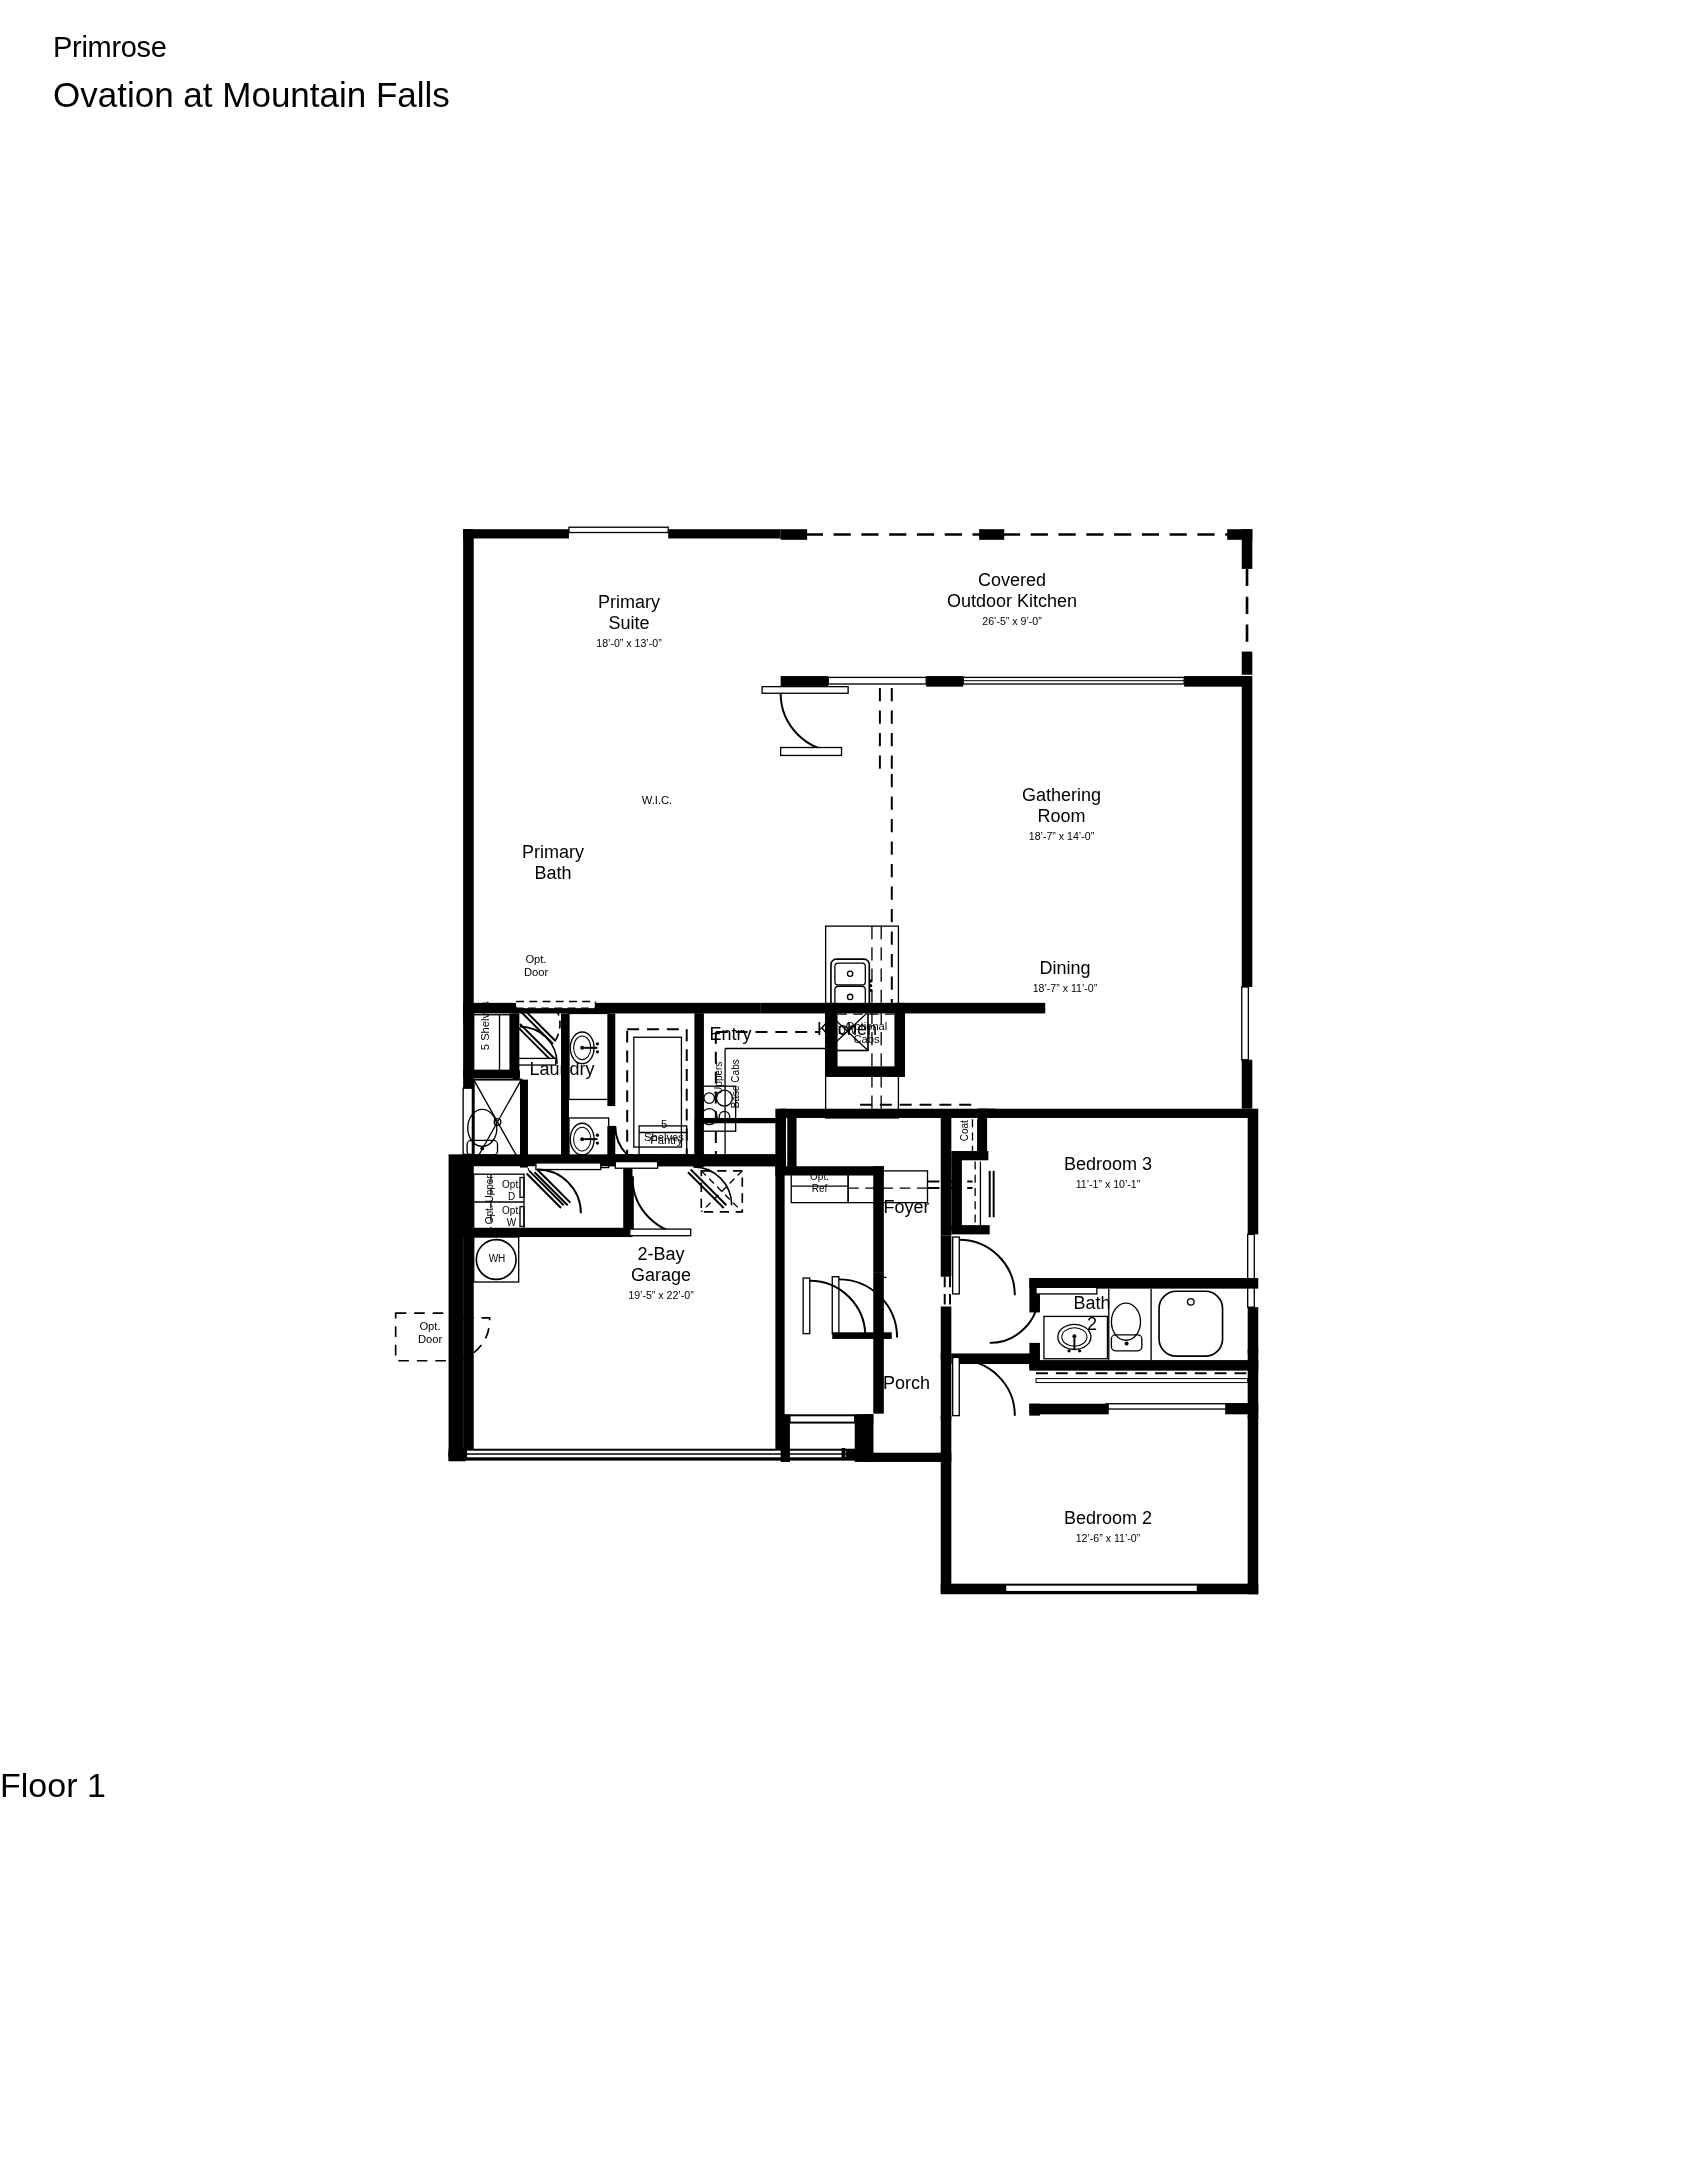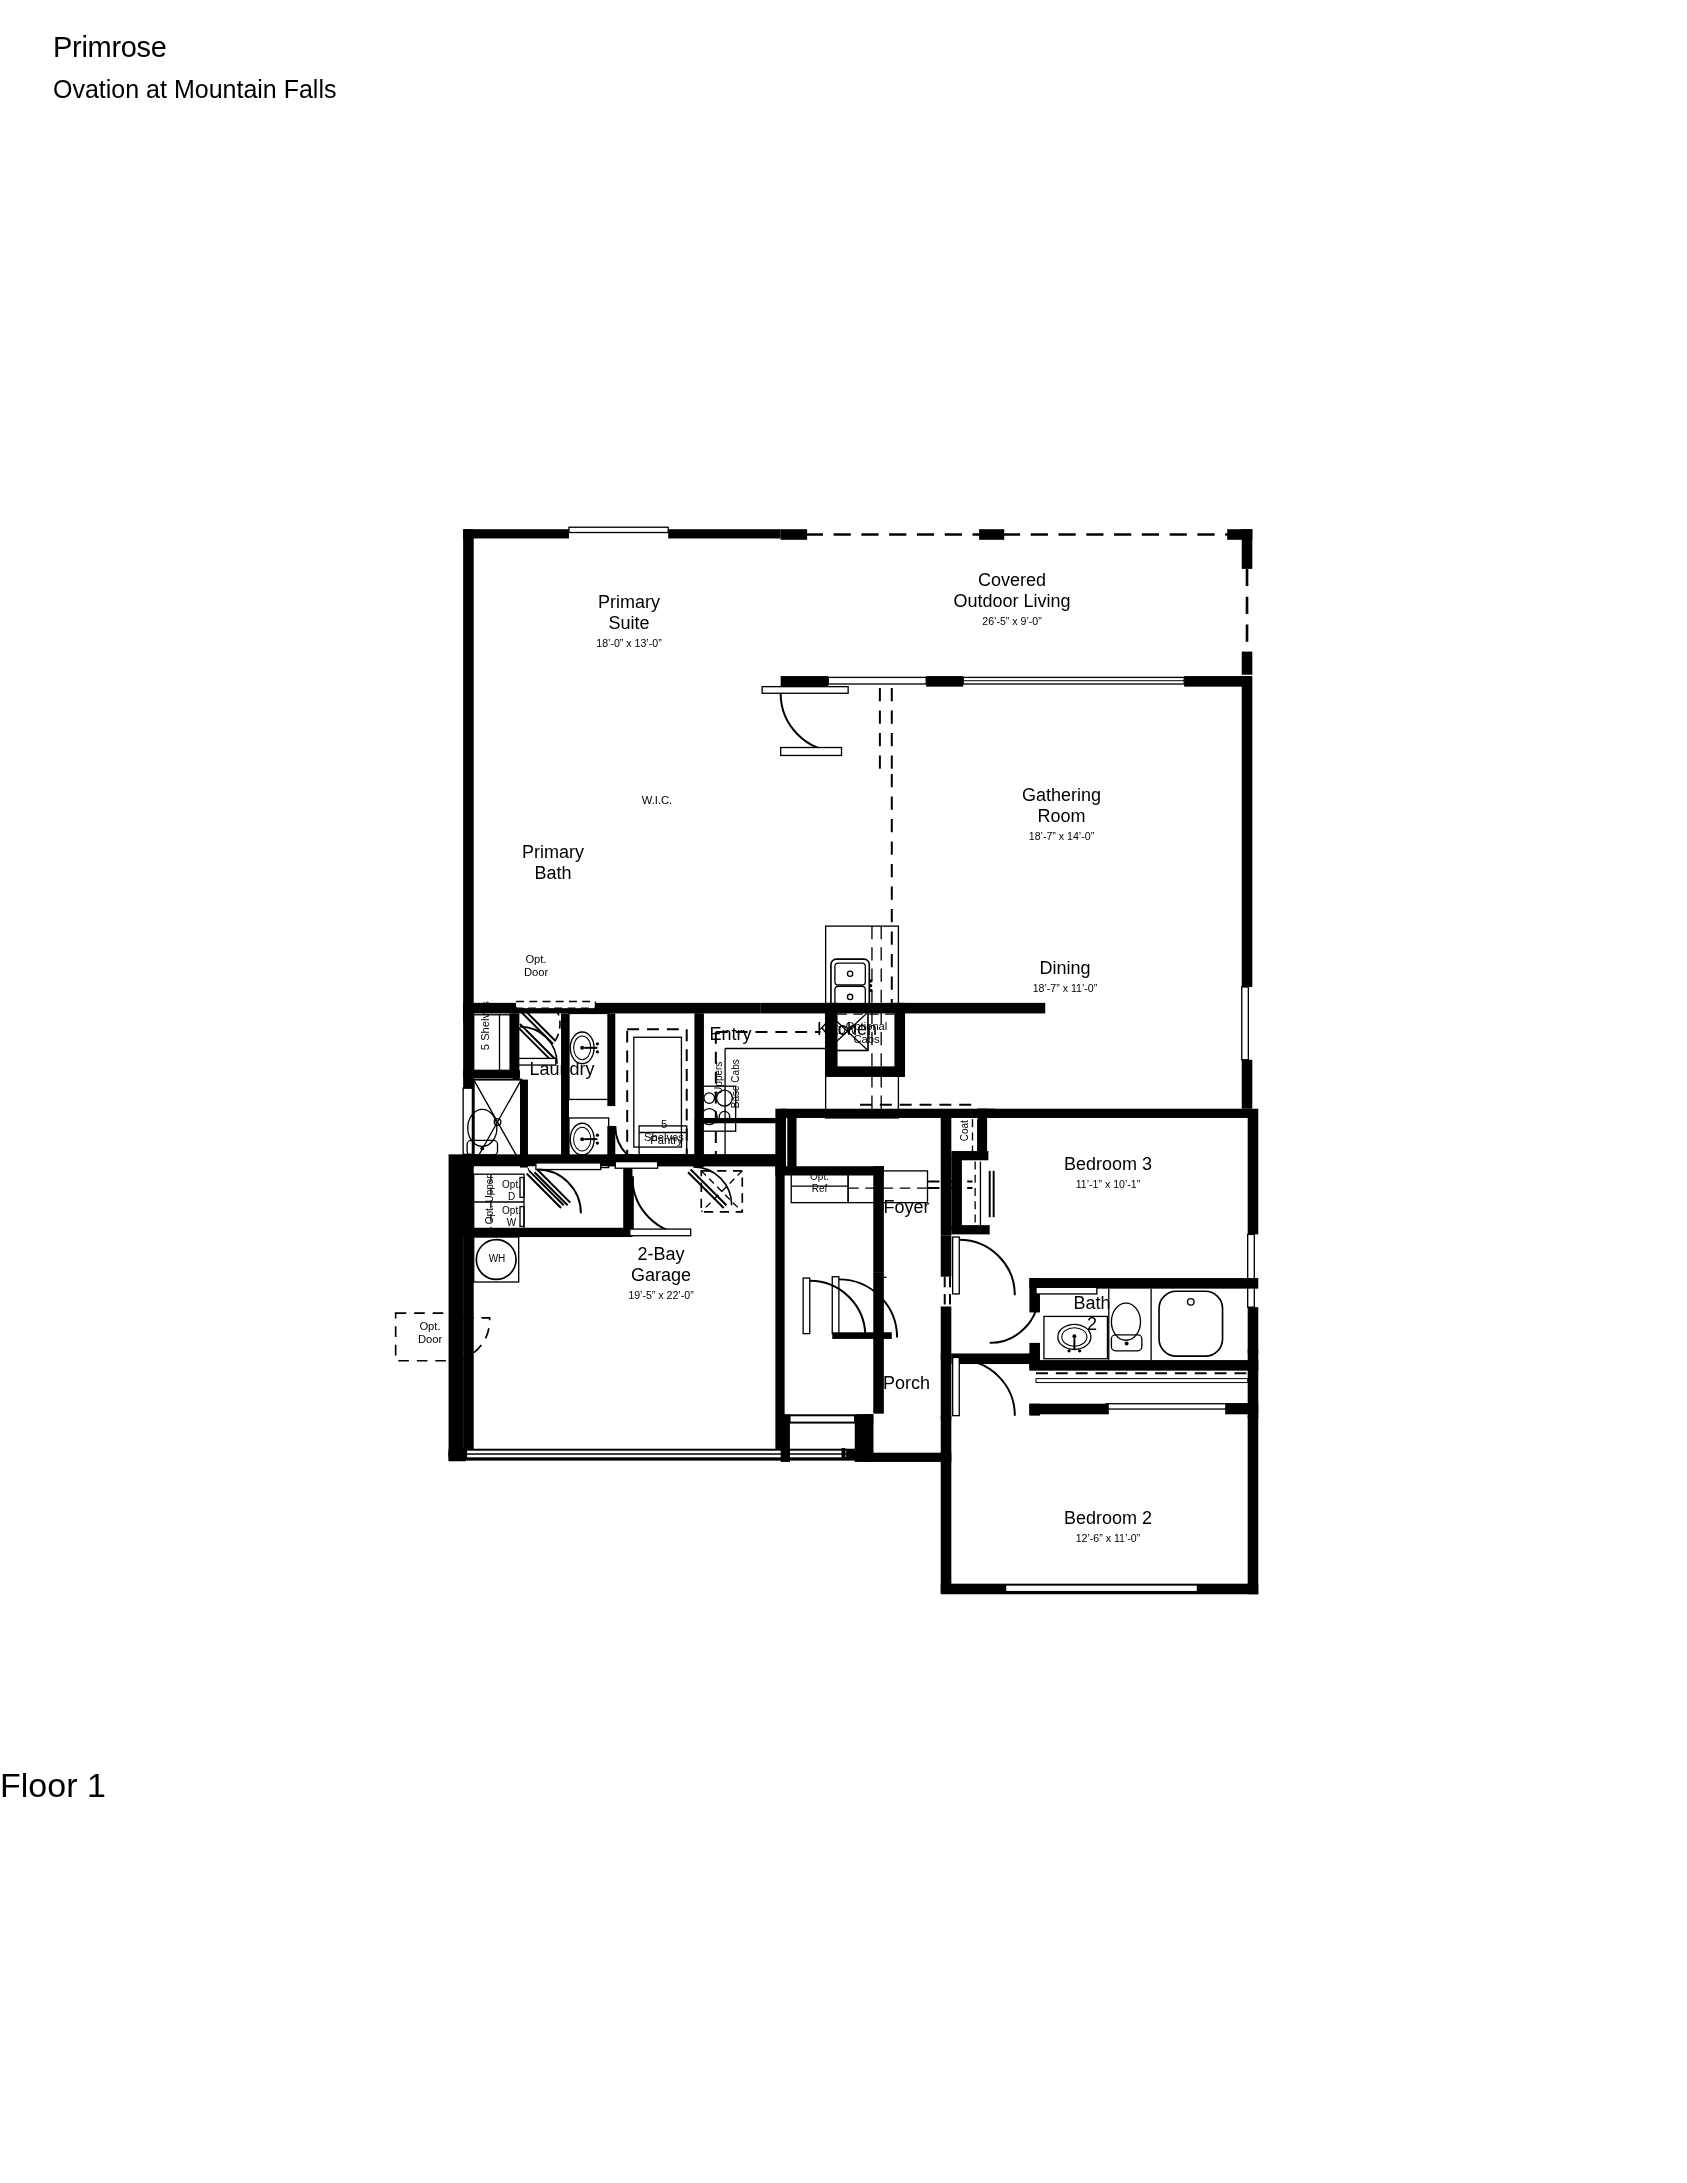--- a/index.html
+++ b/index.html
@@ -1,21 +1,21 @@
 <!DOCTYPE html>
 <html style="font-size:10.6px"><head>
 <meta charset="utf-8">
 <style>
   html,body{margin:0;padding:0;background:#ffffff;}
   body{width:1687px;height:2183px;font-family:"Liberation Sans",sans-serif;color:#000;position:relative;overflow:hidden;}
 
   
   #header{position:absolute;left:53px;top:33px;}
   #plan-title{font-size:29px;line-height:1.0;font-weight:400;letter-spacing:-0.3px;}
-  #plan-sub{font-size:25px;line-height:1.0;margin-top:14.6px;font-weight:400;}
+  #plan-sub{font-size:35px;line-height:1.0;margin-top:14.6px;font-weight:400;}
 
   
   #floor-caption{position:absolute;left:0;right:0;top:1766px;font-size:34px;}
 
   
   #plan{position:absolute;left:0;top:0;width:1687px;height:2183px;}
   #plan svg{display:block;}
 
   
   .lbl{position:absolute;text-align:center;line-height:1.18;white-space:nowrap;}
@@ -377,21 +377,21 @@
 </div>
 
 <div class="lbl" style="left:556px;top:592px;width:146px;">
   <div class="room-name">Primary</div>
   <div class="room-name">Suite</div>
   <div class="room-dim">18’-0” x 13’-0”</div>
 </div>
 
 <div class="lbl" style="left:893px;top:570px;width:238px;">
   <div class="room-name">Covered</div>
-  <div class="room-name">Outdoor Living</div>
+  <div class="room-name">Outdoor Kitchen</div>
   <div class="room-dim">26’-5” x 9’-0”</div>
 </div>
 
 <div class="lbl" style="left:979px;top:767px;width:165px;margin-top:18px;">
   <div class="room-name">Gathering</div>
   <div class="room-name">Room</div>
   <div class="room-dim">18’-7” x 14’-0”</div>
 </div>
 
 <div class="lbl" style="left:992px;top:958px;width:146px;">

